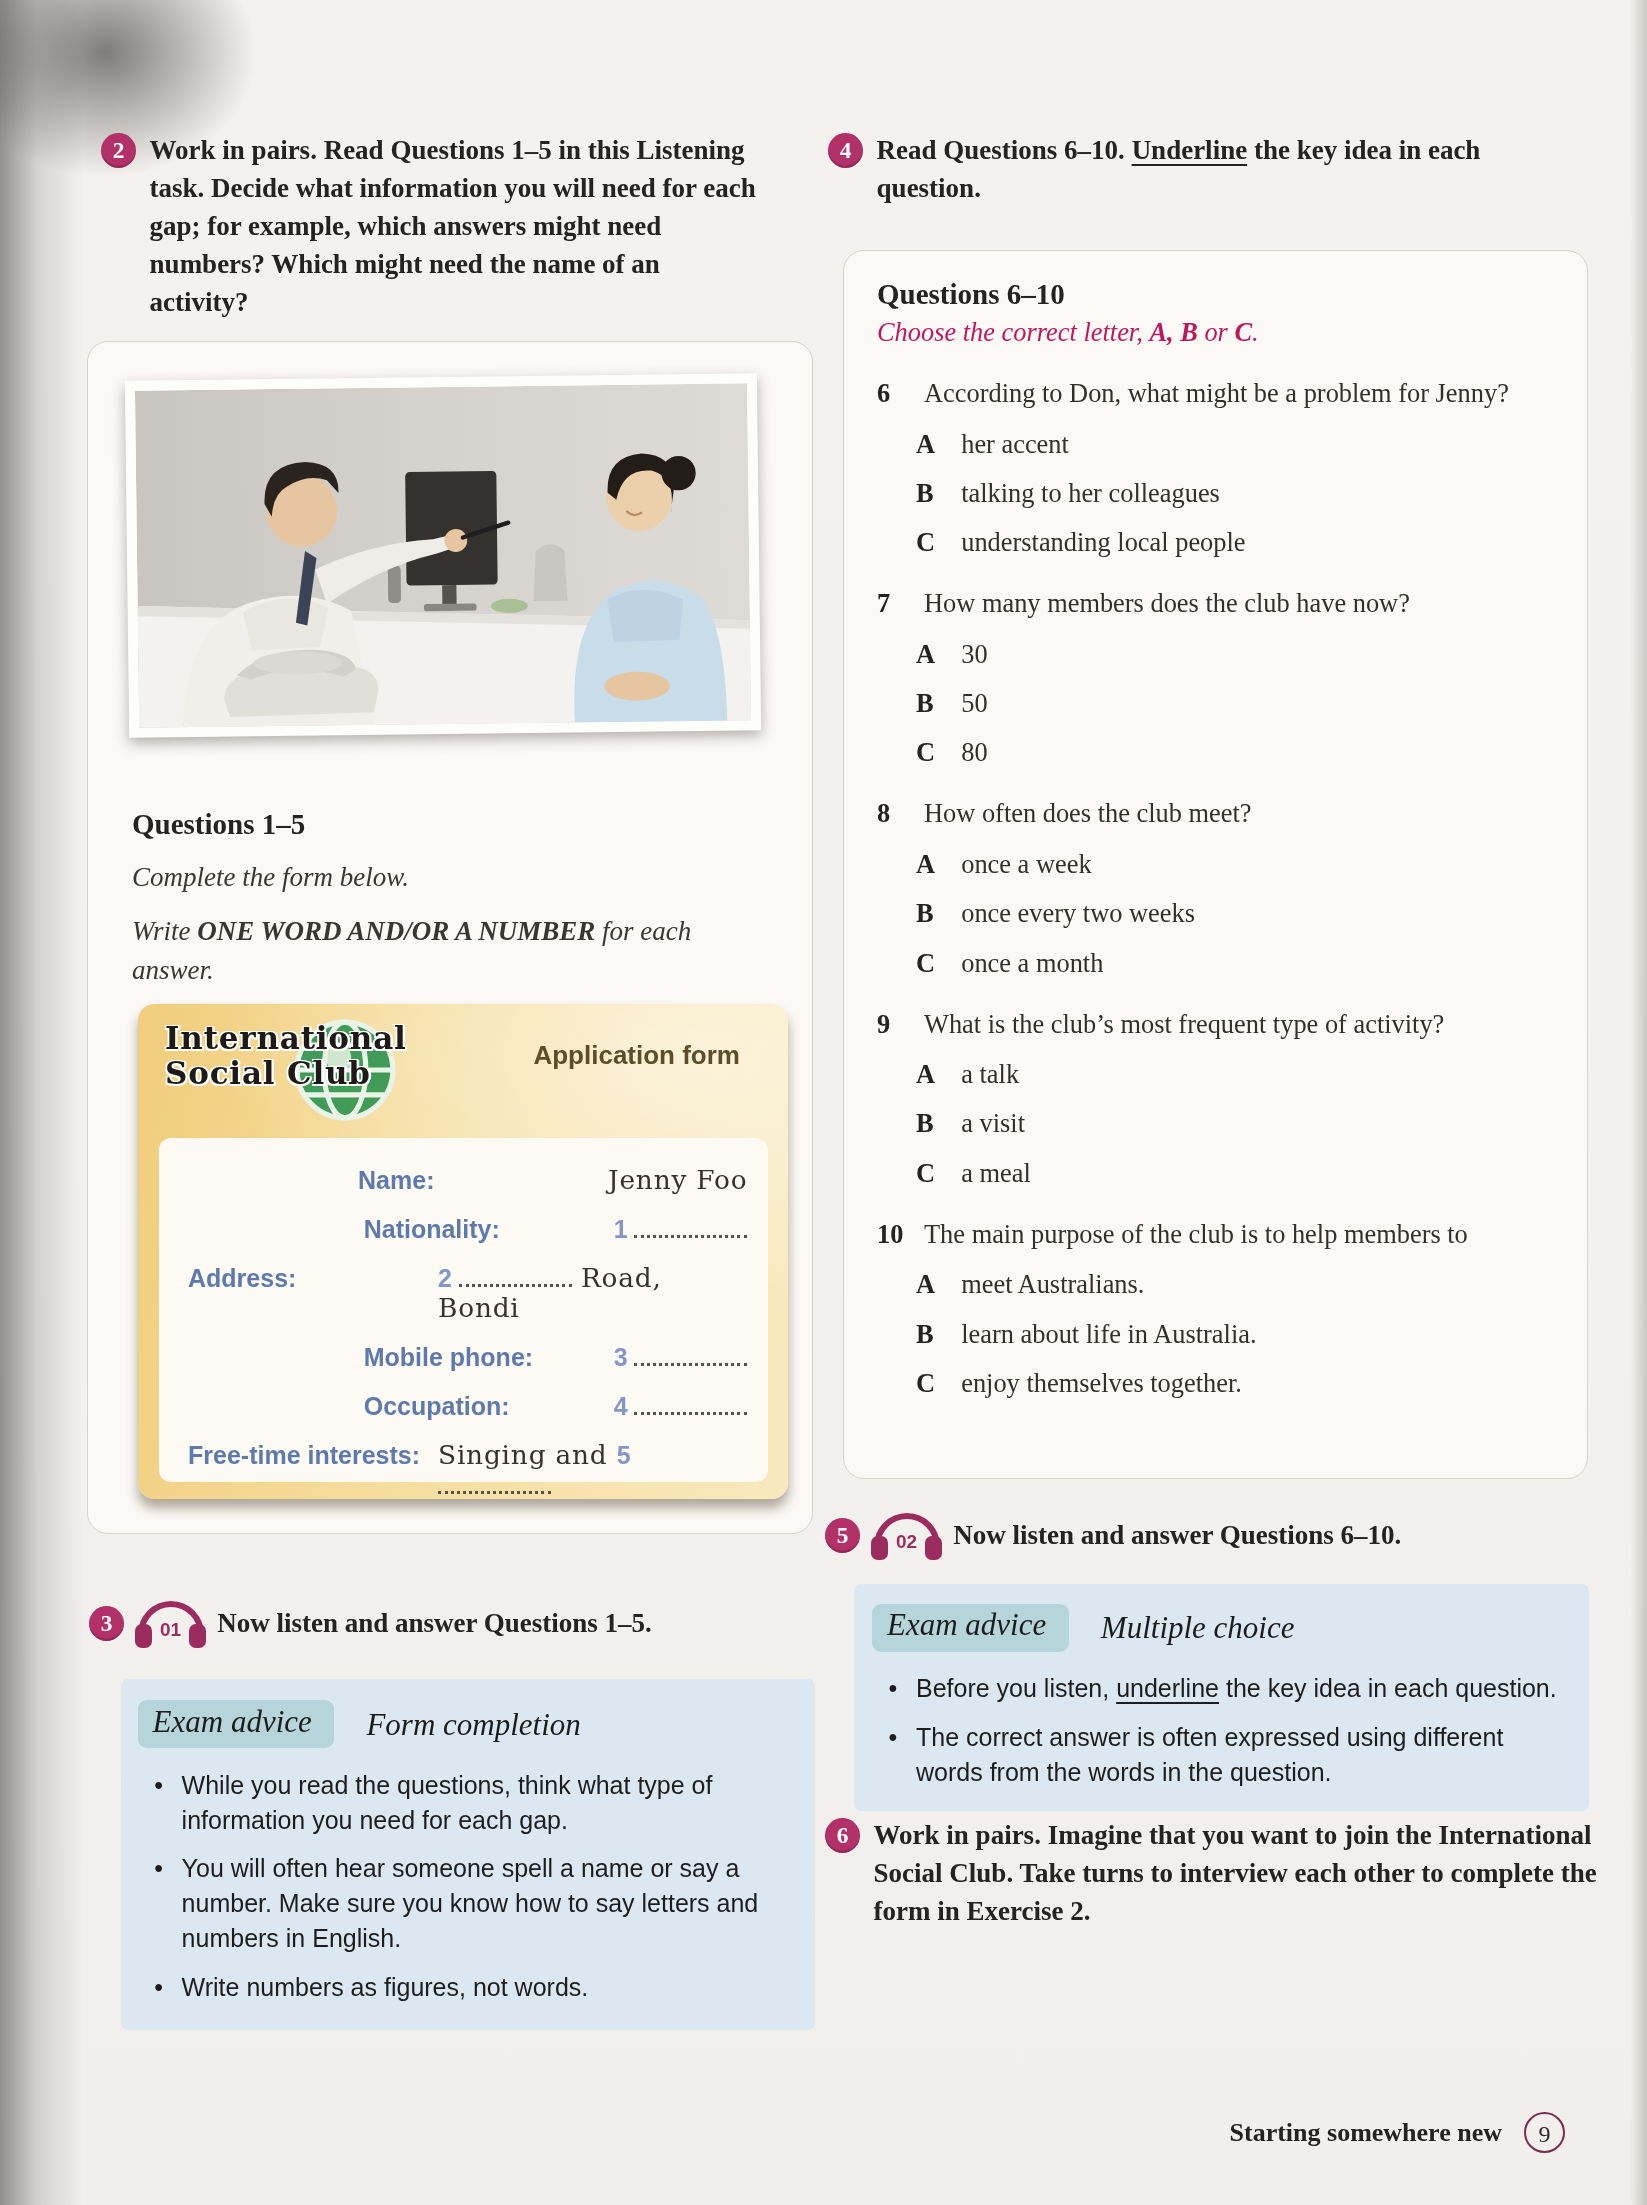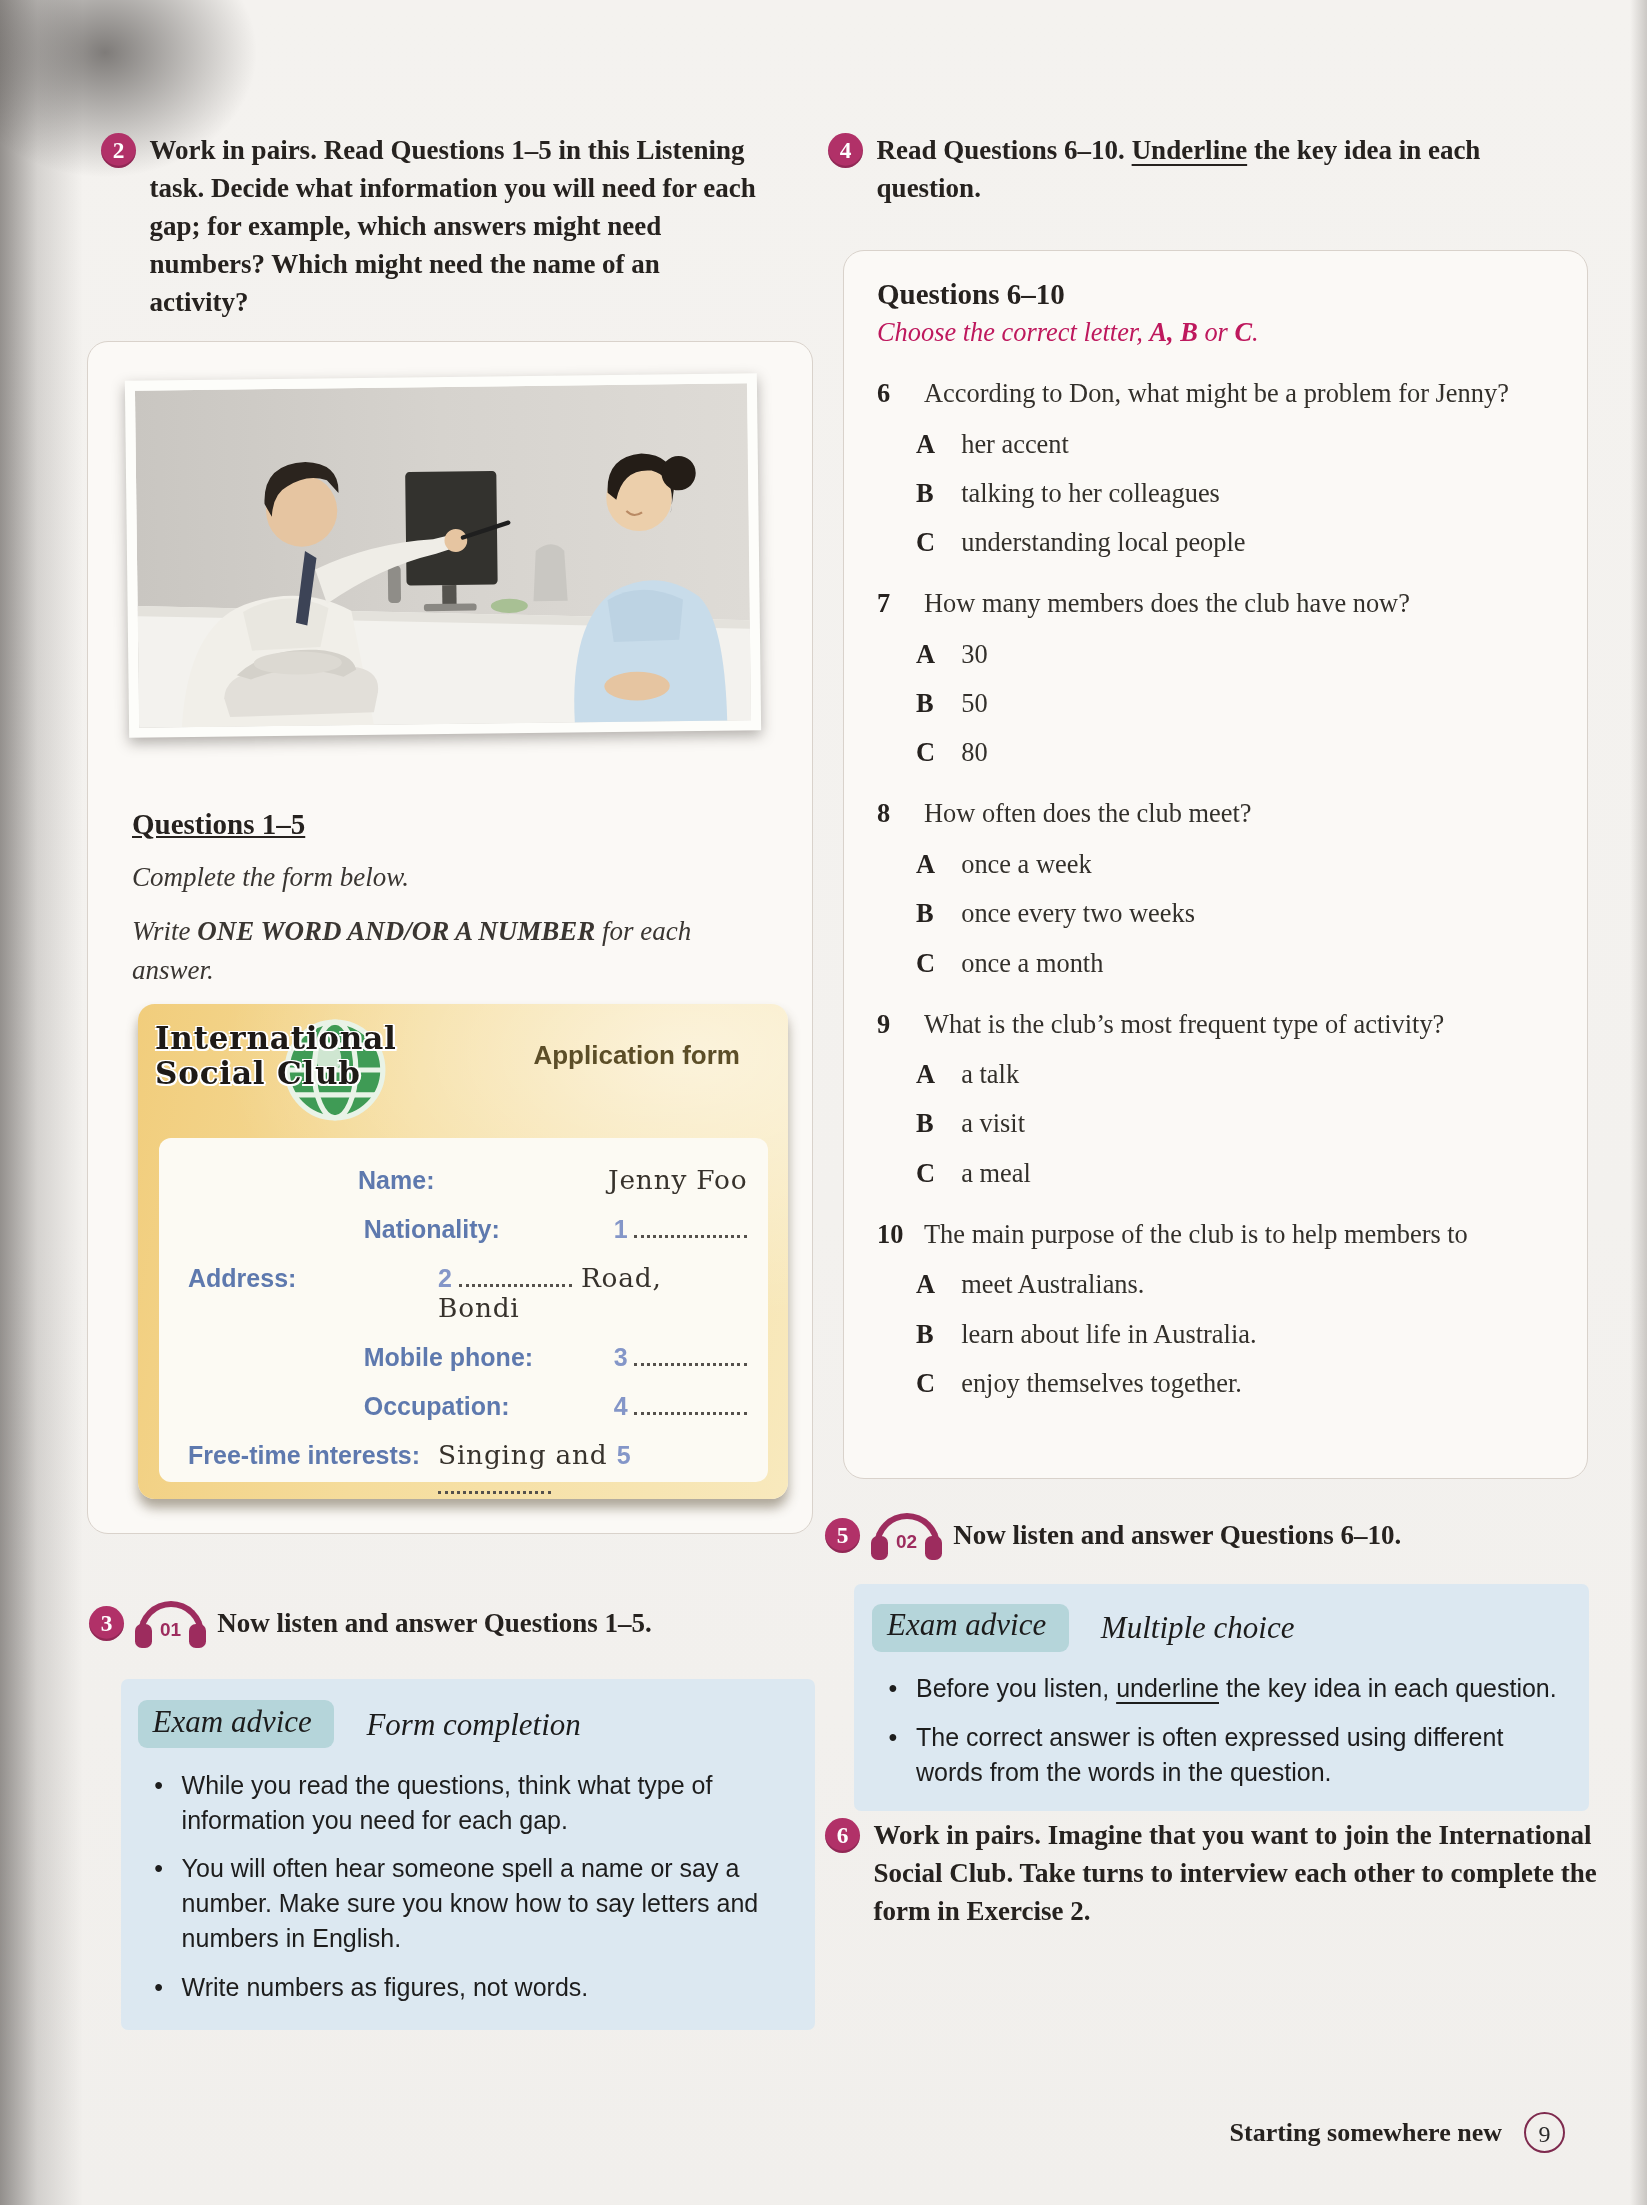--- a/index.html
+++ b/index.html
@@ -83,33 +83,33 @@
   #q15box .inner{position:relative;width:100%;height:100%;}
 
   .photo-frame{
     position:absolute;left:39px;top:35px;width:632px;height:357px;
     background:#fdfdfa;padding:9.8px;box-sizing:border-box;
     box-shadow:0 5.3px 13.6px rgba(40,35,30,.35);
     transform:rotate(-.7deg);
   }
   .photo-frame svg{display:block;width:100%;height:100%;}
 
-  .q15-title{position:absolute;left:44px;top:466px;font:700 29px "Liberation Serif",serif;color:#26221f;text-decoration:underline;}
+  .q15-title{position:absolute;left:44px;top:466px;font:700 29px "Liberation Serif",serif;color:#26221f;}
   .q15-sub1{position:absolute;left:44px;top:520px;font:italic 27px "Liberation Serif",serif;color:#3a3632;}
   .q15-sub2{position:absolute;left:44px;top:570px;width:596px;font:italic 27px/39px "Liberation Serif",serif;color:#3a3632;}
 
   .form-card{
     position:absolute;left:50px;top:662px;width:650px;height:495px;
     border-radius:16.6px;
     background:
       radial-gradient(120% 90% at 85% 10%,rgba(255,255,255,.55),rgba(255,255,255,0) 60%),
       linear-gradient(100deg,#f1cd7c 0%,#f5dc9b 40%,#f8e9bd 100%);
     box-shadow:0 9px 12px rgba(80,66,40,.45);
   }
-  .logo{position:absolute;left:17px;top:16.6px;width:272px;height:113px;}
+  .logo{position:absolute;left:27px;top:16.6px;width:272px;height:113px;}
   .logo .globe{position:absolute;left:128px;top:-3px;width:104px;height:104px;}
   .logo .logo-text{
     position:relative;z-index:1;
     font:700 31px/35px "DejaVu Serif",serif;color:#1e1a17;letter-spacing:0.8px;
     text-shadow:1.5px 1.5px 0 #fff,-1.5px -1.5px 0 #fff,1.5px -1.5px 0 #fff,-1.5px 1.5px 0 #fff,0 2.3px 0 #fff,2.3px 0 0 #fff;
   }
   .form-title{position:absolute;right:48px;top:36px;font:700 26px "Liberation Sans",sans-serif;color:#5c4e28;}
   .form-inner{
     position:absolute;left:21px;right:19.6px;top:134px;bottom:16.6px;
     background:#fcfaf3;border-radius:12px;

